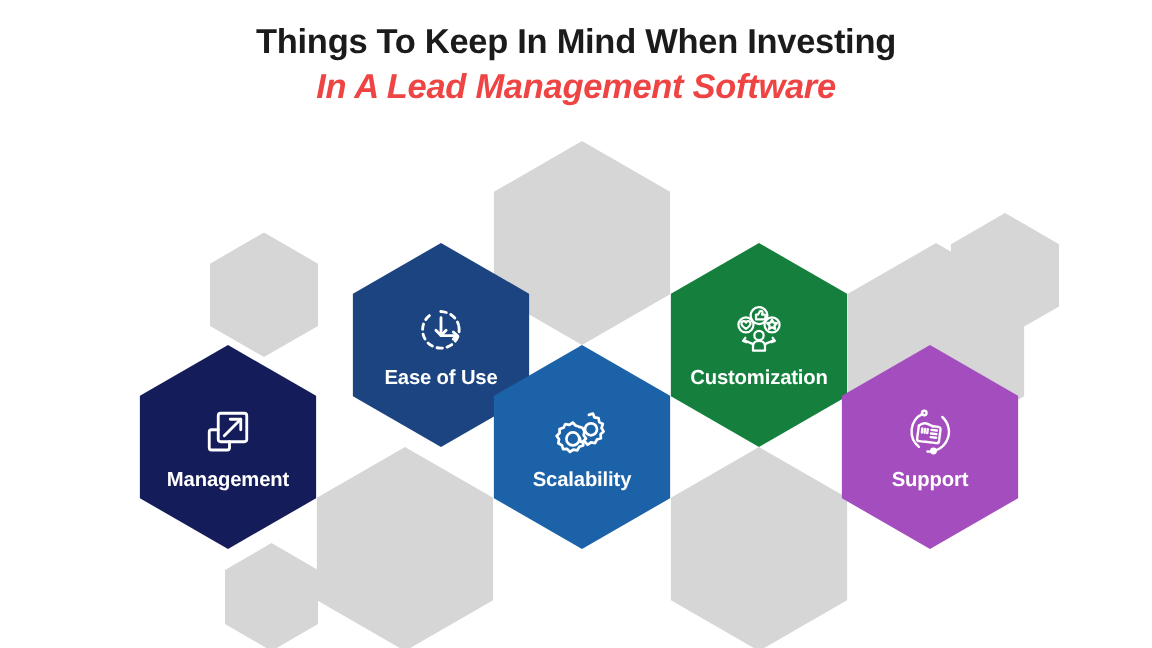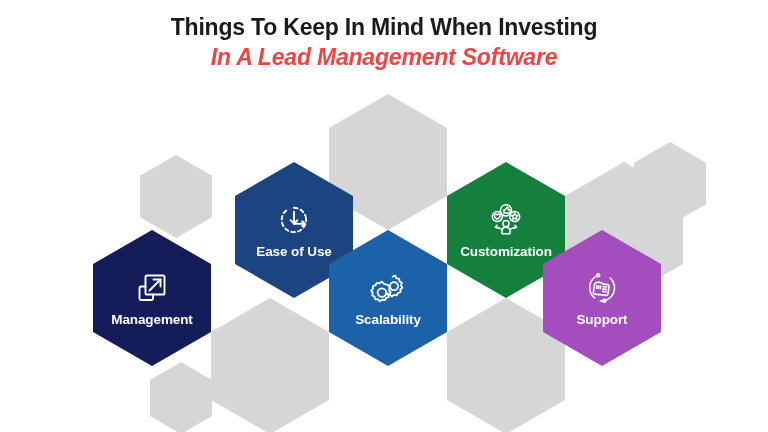--- a/index.html
+++ b/index.html
@@ -167,21 +167,21 @@
           <path d="M20 27.2 c-2.5 0 -4.0 1.5 -4.0 3.6 v3.0 h8.0 v-3.0 c0 -2.1 -1.5 -3.6 -4.0 -3.6 z"></path>
           <path d="M16.0 29.4 L10.6 27.0"></path>
           <path d="M24.0 29.4 L29.4 27.0"></path>
           <path d="M10.9 25.2 L9.4 27.3 l2.3 0.9"></path>
           <path d="M29.1 25.2 L30.6 27.3 l-2.3 0.9"></path>
         </svg>
       </span>
       <span class="hex-label">Customization</span>
     </div>
 
-    <div class="hex hex-color" style="left: 543px; top: 230px; width: 118px; height: 136px; background: rgb(164, 77, 190);">
+    <div class="hex hex-color" style="left: 561px; top: 230px; width: 118px; height: 136px; background: rgb(164, 77, 190);">
       <span class="hex-icon">
         <svg viewBox="0 0 40 40" fill="none" stroke="#ffffff" stroke-width="1.6" stroke-linecap="round" stroke-linejoin="round">
 
           <path d="M14.9 7.9 A13.2 13.2 0 0 0 12.6 29.9"></path>
           <path d="M18.3 33.0 A13.2 13.2 0 0 0 28.2 10.0"></path>
 
           <circle cx="16.2" cy="7.3" r="1.5"></circle>
           <circle cx="22.3" cy="32.7" r="1.5"></circle>
 
           <path d="M12.6 15.8 c1.9 -1.6 4.3 -2.0 6.2 -1.1 l3.2 1.5"></path>

